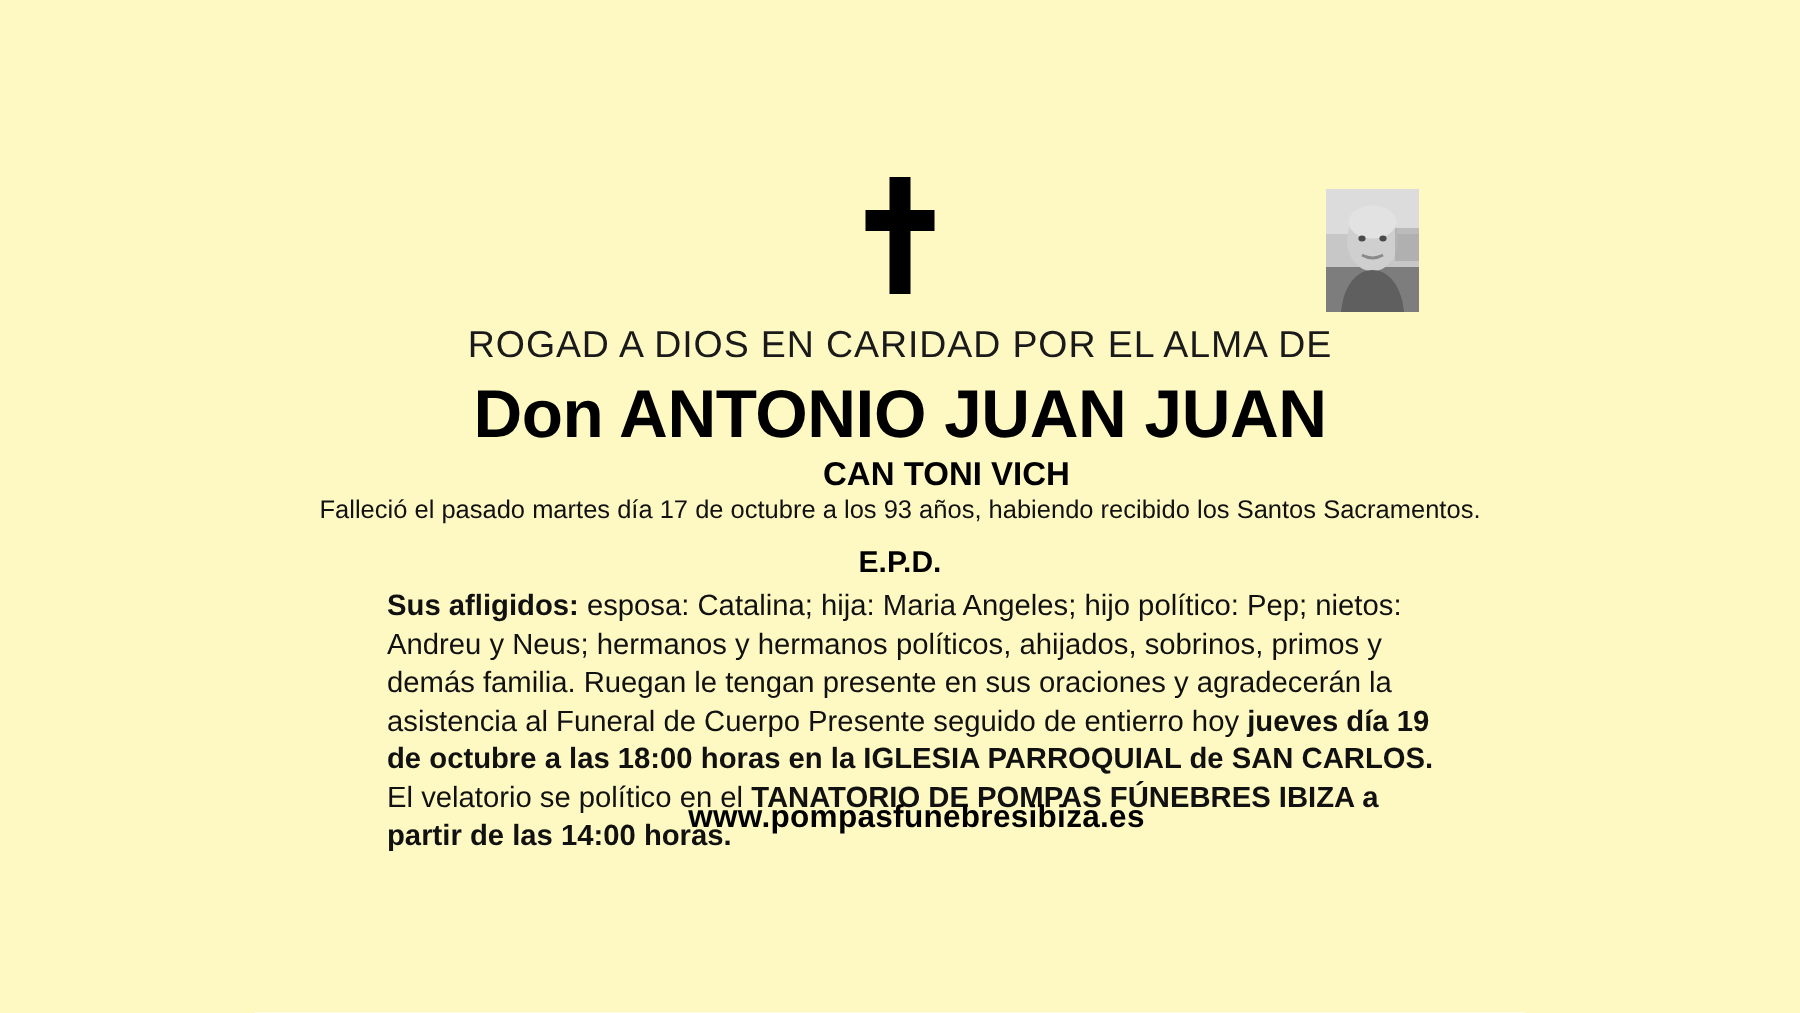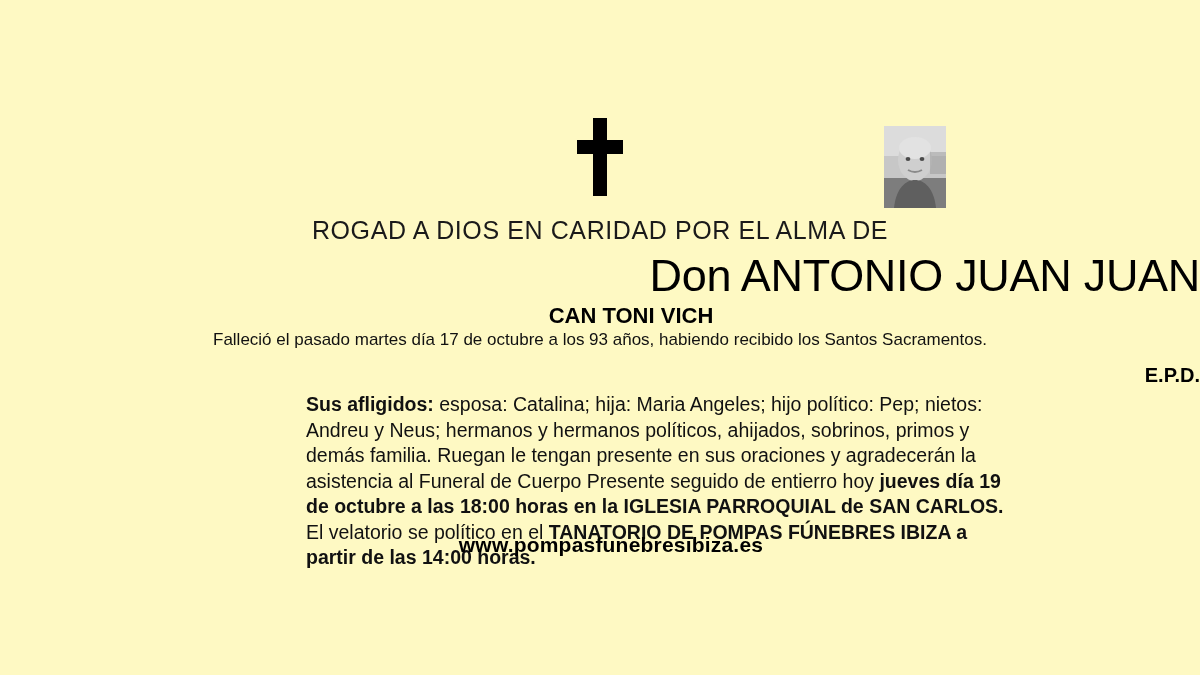--- a/index.html
+++ b/index.html
@@ -75,23 +75,23 @@
     letter-spacing: 0.6px;
     color: #1a1a1a;
     font-weight: 400;
   }
 
   .name {
     position: absolute;
     left: 0;
     top: 250px;
     width: 1200px;
-    text-align: right;
+    text-align: center;
     font-size: 45px;
-    font-weight: 400;
+    font-weight: 700;
     letter-spacing: -0.3px;
     color: #000;
   }
 
   .alias {
     position: absolute;
     left: 0;
     top: 303px;
     width: 1200px;
     text-align: center;
@@ -109,36 +109,35 @@
     text-align: center;
     font-size: 17px;
     color: #111;
   }
 
   .epd {
     position: absolute;
     left: 0;
     top: 364px;
     width: 1200px;
-    text-align: right;
+    text-align: center;
     font-size: 20px;
     font-weight: 700;
     color: #000;
   }
 
   .body-text {
     position: absolute;
     left: 258px;
     top: 392px;
     width: 706px;
     font-size: 19.5px;
     line-height: 25.5px;
     color: #111;
     text-align: left;
-    margin-left: 48px;
   }
   .body-text b { font-weight: 700; }
 
   .website {
     position: absolute;
     left: 258px;
     top: 533px;
     width: 706px;
     text-align: center;
     font-size: 21px;

